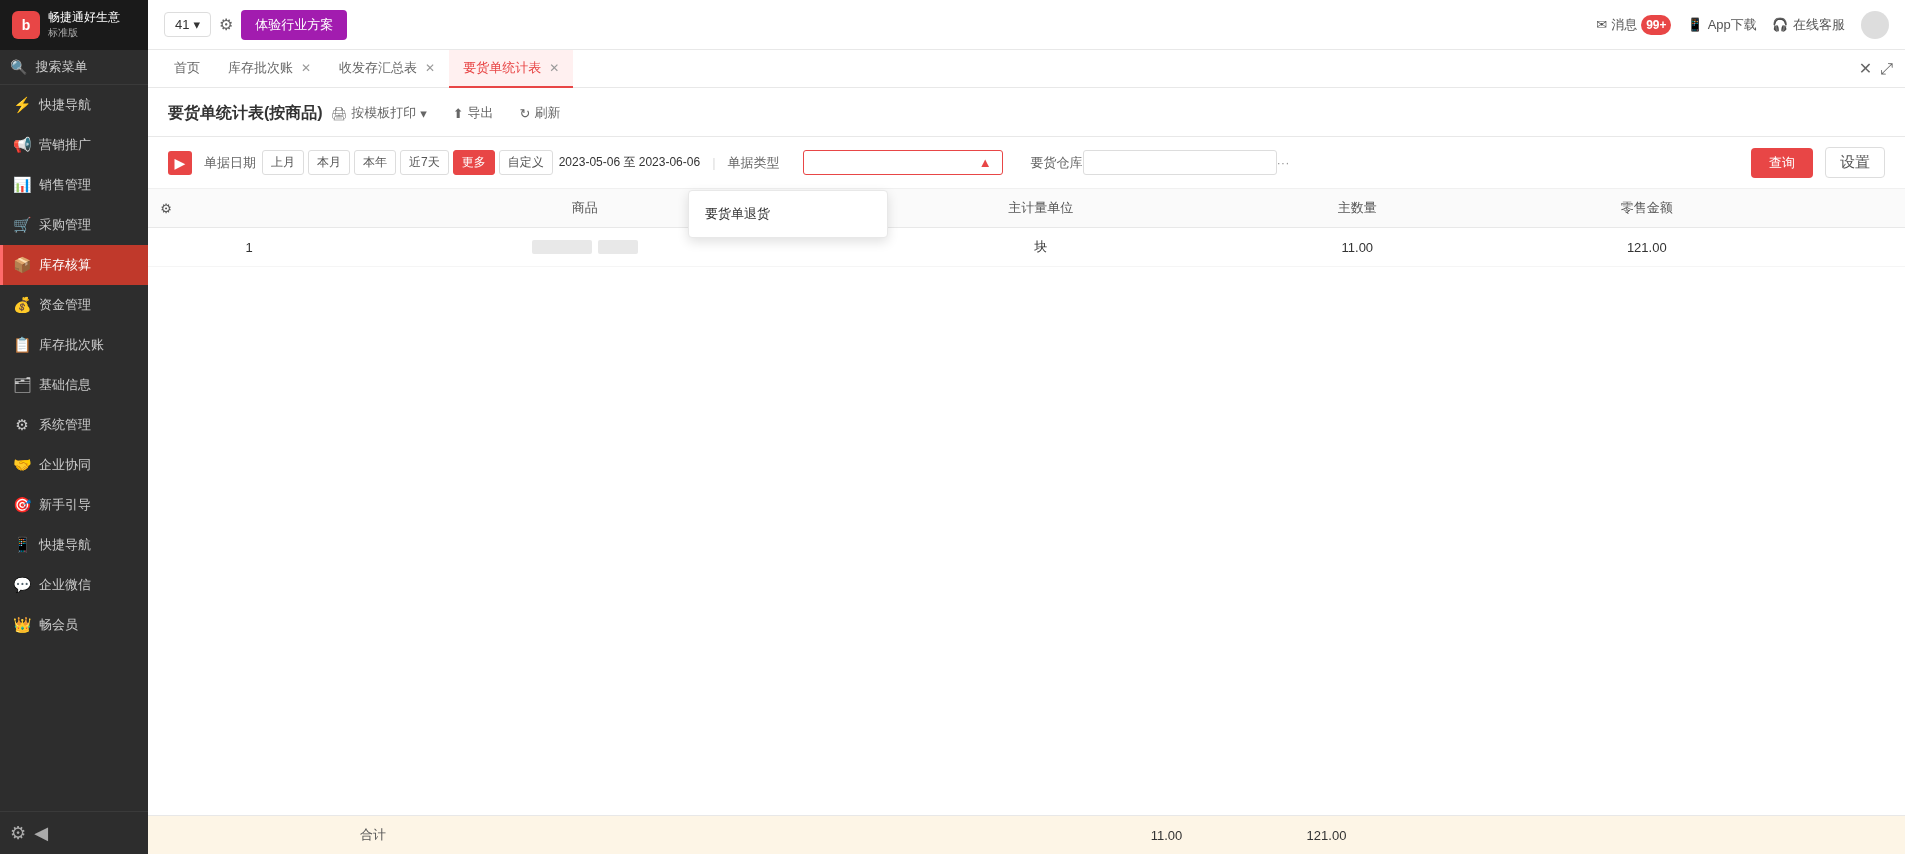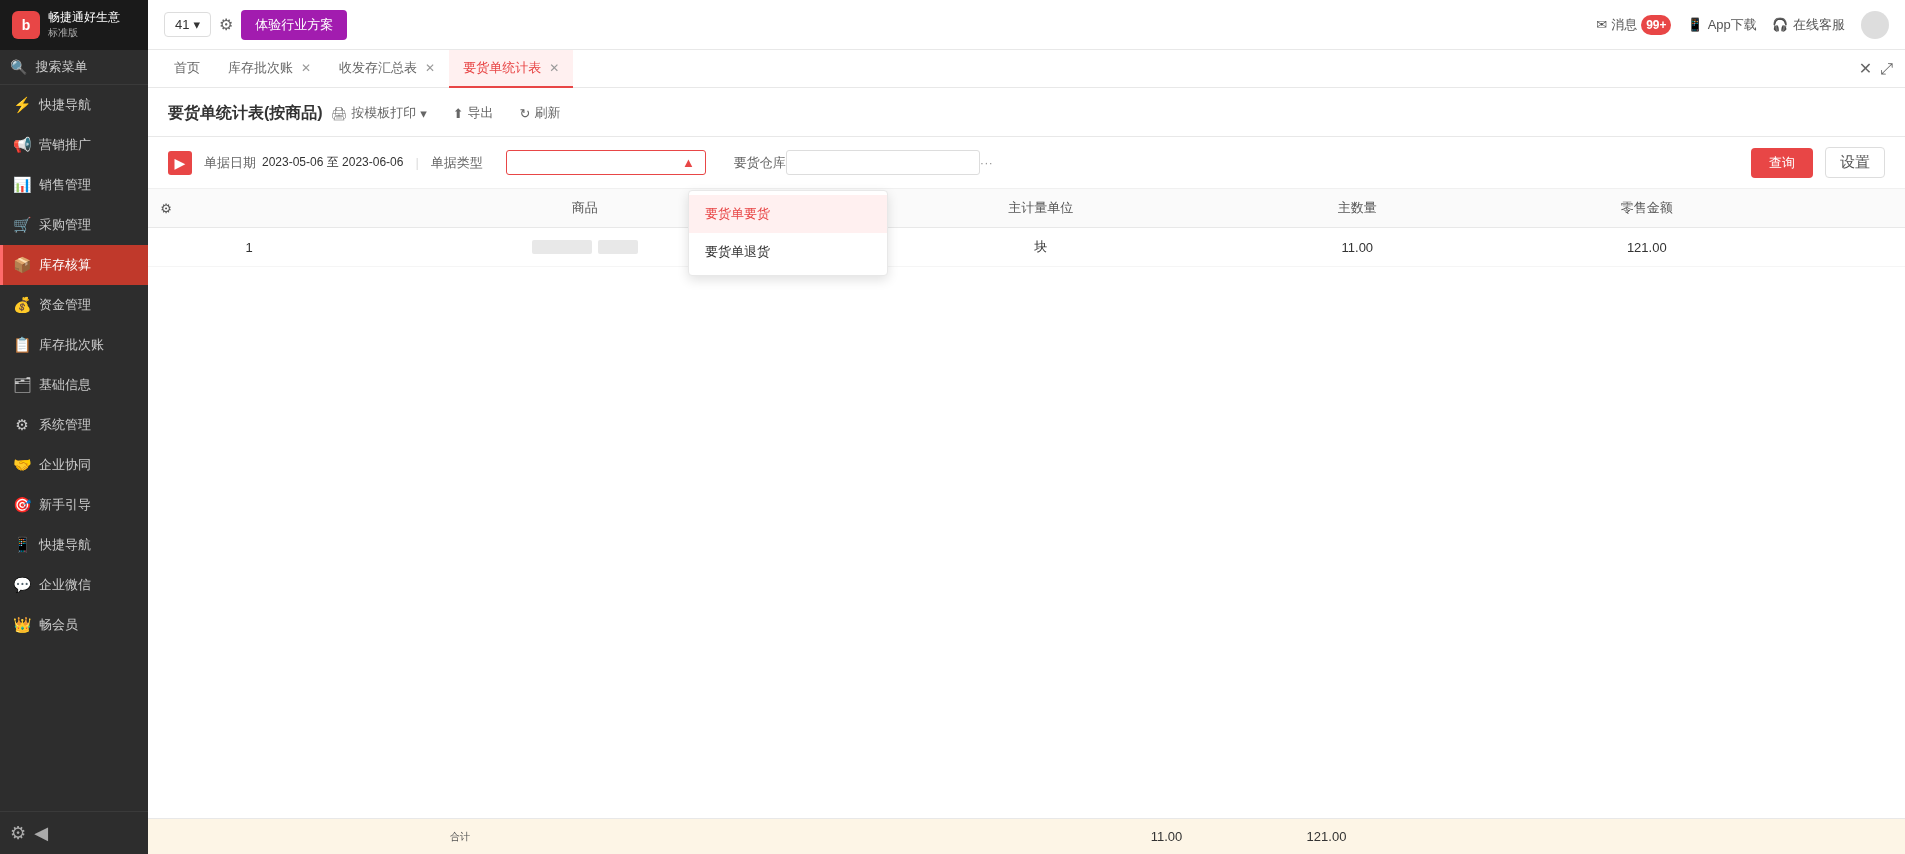--- a/index.html
+++ b/index.html
@@ -244,21 +244,21 @@
     .col-settings { width: 36px; }
 
     
     .table-footer {
       background: #fdf5e6;
       border-top: 1px solid #e8e8e8;
       padding: 10px 12px;
       display: flex;
       align-items: center;
     }
-    .footer-label { width: 200px; text-align: center; font-size: 10px; color: #555; }
+    .footer-label { width: 200px; font-size: 13px; color: #555; }
     .footer-num { text-align: center; font-size: 13px; color: #333; }
   </style>
 </head>
 <body>
 
 <div class="sidebar">
   <div class="sidebar-logo">
     <div class="logo-icon">b</div>
     <div>
       <div class="logo-text">畅捷通好生意</div>
@@ -404,20 +404,28 @@
         <span>刷新</span>
       </button>
     </div>
   </div>
 
   <div class="filter-bar">
     <button class="filter-expand-btn">▶</button>
 
     <div class="filter-group">
       <span class="filter-label">单据日期</span>
+      <div class="date-btns">
+        <button class="date-btn">上月</button>
+        <button class="date-btn">本月</button>
+        <button class="date-btn">本年</button>
+        <button class="date-btn">近7天</button>
+        <button class="date-btn more">更多</button>
+        <button class="date-btn">自定义</button>
+      </div>
       <span class="date-input">2023-05-06 至 2023-06-06</span>
     </div>
 
     <div class="filter-divider">|</div>
 
     <div class="filter-type-group">
       <span class="filter-label">单据类型</span>
       <div class="type-select-box">
         <span></span>
         <span class="chevron">▲</span>
@@ -427,23 +435,20 @@
     <div class="warehouse-group">
       <span class="filter-label">要货仓库</span>
       <input class="warehouse-input" type="text" style="">
       <span class="more-icon">···</span>
     </div>
 
     <button class="query-btn">查询</button>
     <button class="settings-btn2">设置</button>
 
     <div class="dropdown-menu">
-      <div class="dropdown-item selected">
-        <span>要货单要货</span>
-      </div>
       <div class="dropdown-item">
         <span>要货单退货</span>
       </div>
     </div>
   </div>
 
   <div class="table-area">
     <table class="data-table">
       <thead>
         <tr>

